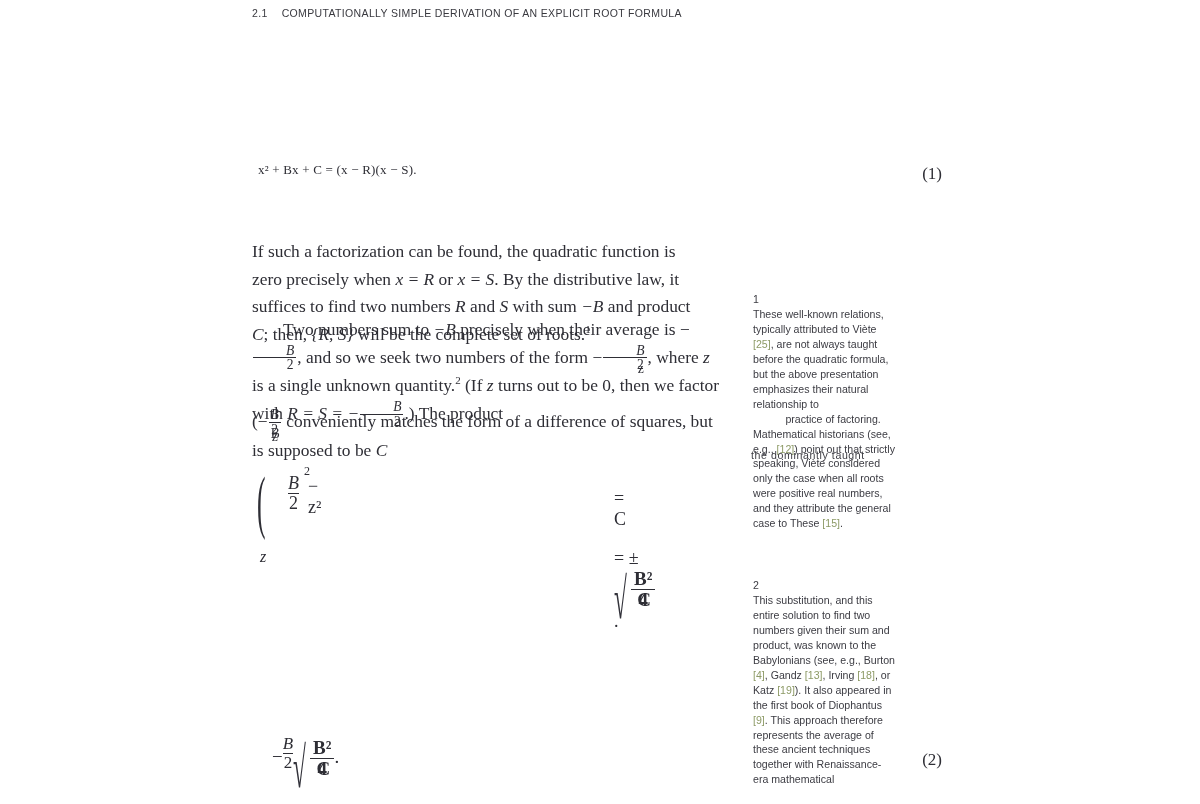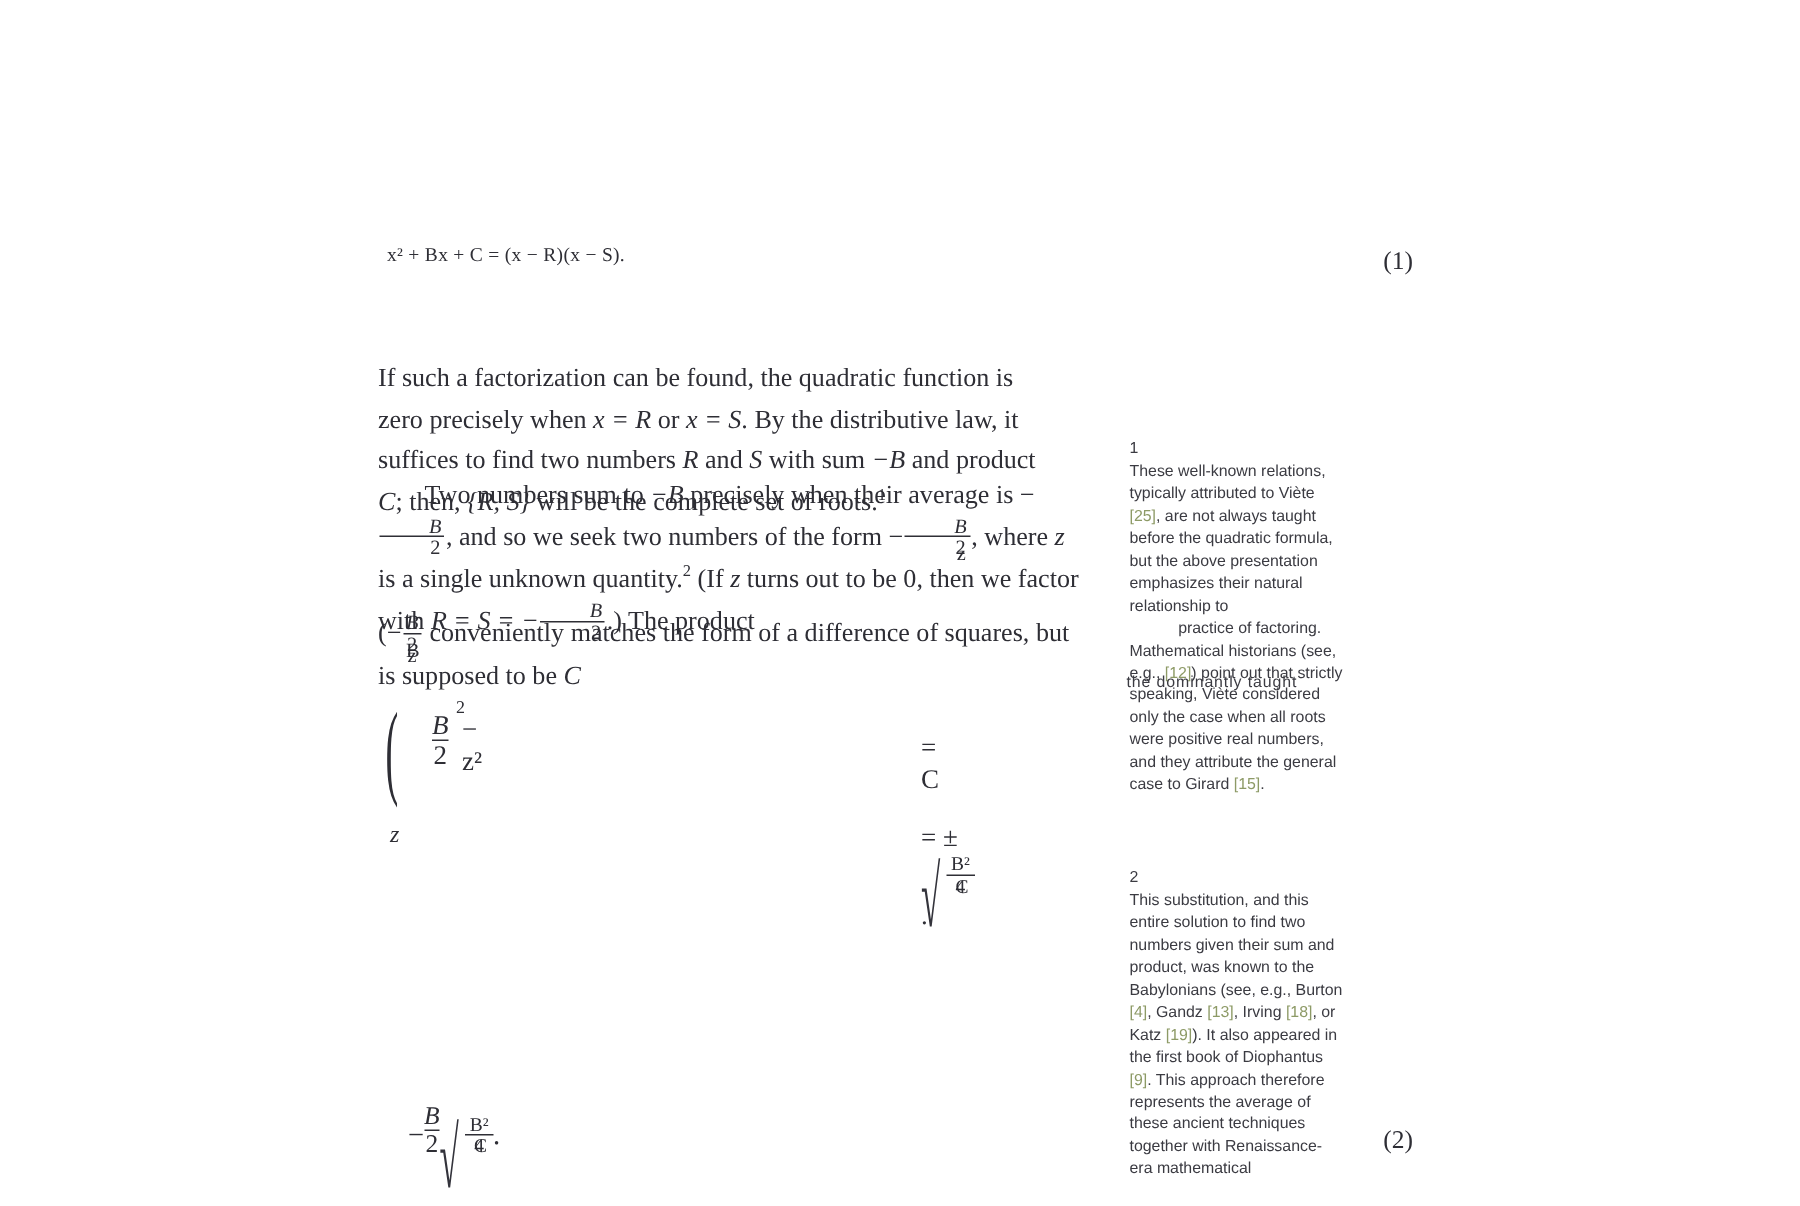--- a/index.html
+++ b/index.html
@@ -141,22 +141,23 @@
     top: -2px;
     font-size: 26px;
     transform: scaleY(2.2) scaleX(0.9);
     transform-origin: left top;
     color: #33333b;
   }
   .rbody {
     display: inline-block;
     margin-left: 17px;
     text-align: center;
-    font-size: 13px;
+    font-size: 19px;
     line-height: 1.05;
+    font-weight: bold;
   }
   .rbody .nu { display: block; padding: 0 3px; }
   .rbody .de { display: block; padding: 0 3px; border-top: 1px solid #2e2e35; position: relative; }
 
   
   .eq2 { left: 272px; top: 735px; font-size: 19px; }
   .eqn2 { top: 750px; }
   .f2 {
     display: inline-block;
     text-align: center;
@@ -201,20 +202,23 @@
     margin-top: 40px;
   }
   .overlap-line span { position: absolute; left: 0; top: 0; }
   .overlap-line span.b { left: 3px; letter-spacing: 0.6px; }
 </style>
 </head>
 <body>
 
 <div class="page">
 
+  <div class="runhead">
+    <span class="sec">2.1</span><span>COMPUTATIONALLY SIMPLE DERIVATION OF AN EXPLICIT ROOT FORMULA</span>
+  </div>
 
 
   <div class="eq eq1">
     <span>x² + Bx + C = (x − R)(x − S).</span>
   </div>
   <div class="eqnum eqn1">(1)</div>
 
   <div class="bodycol p2">
     <span>If such a factorization can be found, the quadratic function is zero precisely when </span><i class="m">x = R</i><span> or </span><i class="m">x = S</i><span>. By the distributive law, it suffices to find two numbers </span><i class="m">R</i><span> and </span><i class="m">S</i><span> with sum </span><i class="m">−B</i><span> and product </span><i class="m">C</i><span>; then, </span><i class="m">{R, S}</i><span> will be the complete set of roots.</span><sup class="fn">1</sup>
   </div>
@@ -267,21 +271,21 @@
     <span>their natural relationship to</span>
     <span style="visibility:hidden">the dominantly taught</span>
     <span>practice of factoring.</span>
     <span>Mathematical historians</span>
     <span>(see, e.g., </span><span class="cite">[12]</span><span>) point out</span>
     <span>that strictly speaking, Viète</span>
     <span>considered only the case</span>
     <span>when all roots were positive</span>
     <span>real numbers, and they</span>
     <span>attribute the general case</span>
-    <span>to Girard </span><span class="cite">[15]</span><span>.</span>
+    <span>to These </span><span class="cite">[15]</span><span>.</span>
   </div>
 
   <div class="overlap-line">
     <span class="b">the dominantly taught</span>
   </div>
 
   <div class="margin note2">
     <span class="marker">2</span>
     <span>This substitution, and this</span>
     <span>entire solution to find two</span>

